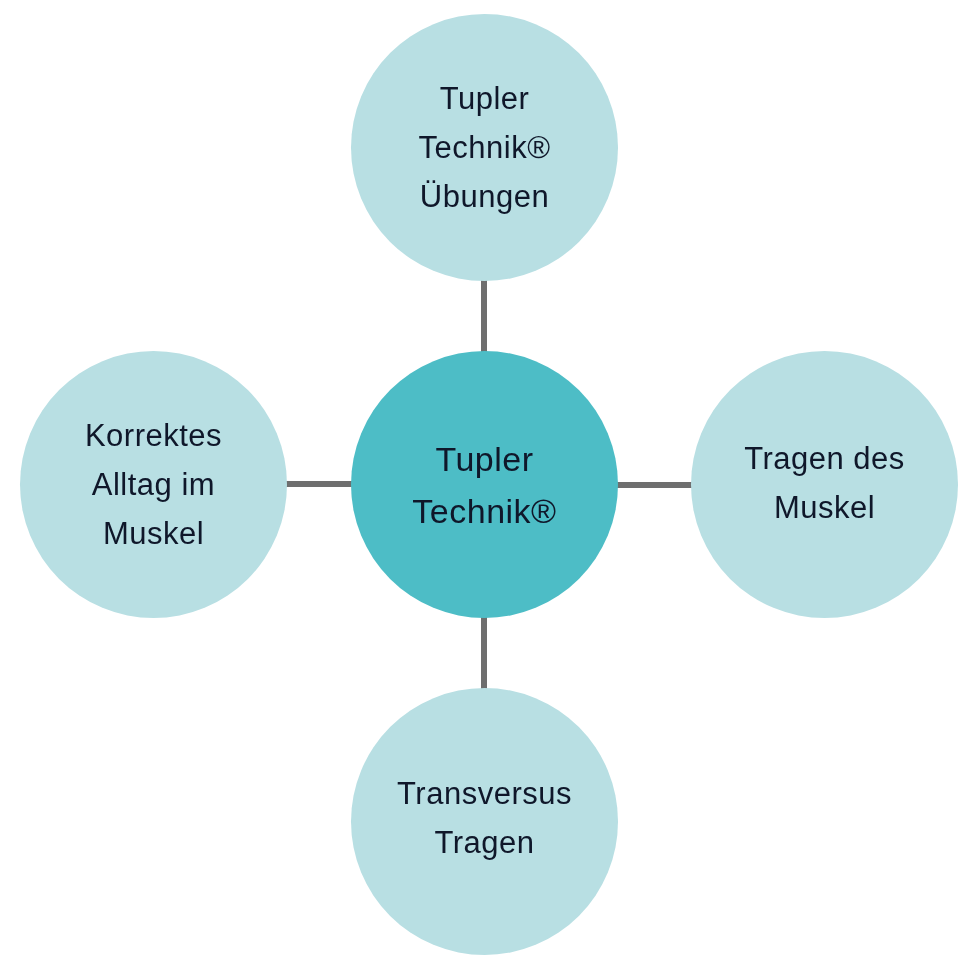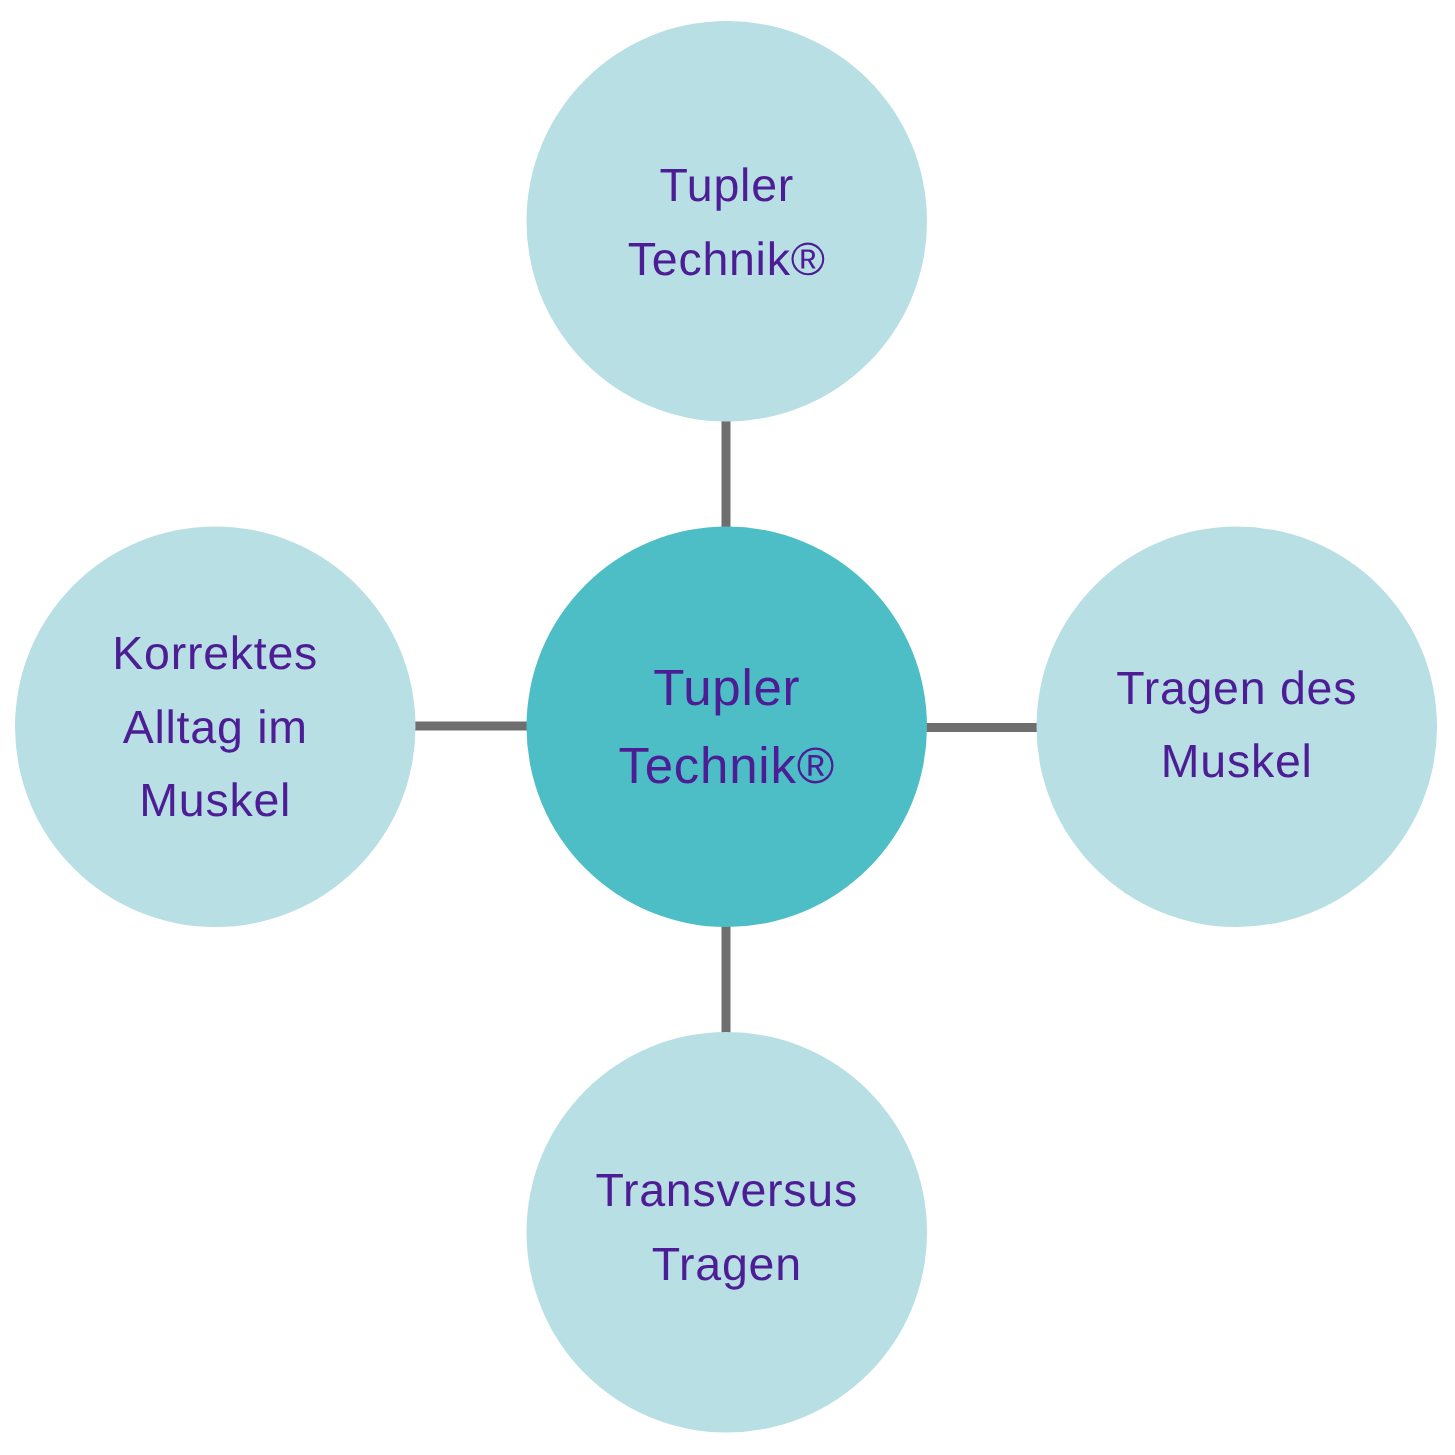--- a/index.html
+++ b/index.html
@@ -22,21 +22,21 @@
     .conn-h { height: 6px; }
     .node {
       position: absolute;
       width: 267px;
       height: 267px;
       border-radius: 50%;
       display: flex;
       align-items: center;
       justify-content: center;
       text-align: center;
-      color: #4c1d95;
+      color: #0f172a;
       font-family: "Liberation Sans", sans-serif;
       font-size: 31px;
       line-height: 49px;
       letter-spacing: 0.5px;
       box-sizing: border-box;
       padding: 0 14px;
     }
     .node.satellite { background: #b8dfe3; }
     .node.hub { background: #4dbdc6; font-size: 34px; line-height: 52px; }
     .node .label {
@@ -53,24 +53,25 @@
 
   <div class="connector conn-v" style="left:481px; top:278px; height:76px;"></div>
   <div class="connector conn-v" style="left:481px; top:615px; height:76px;"></div>
   <div class="connector conn-h" style="left:274px; top:481px; width:80px;"></div>
   <div class="connector conn-h" style="left:615px; top:482px; width:79px;"></div>
 
   <div class="node satellite" style="left:351px; top:14px;">
     <div class="label">
       <span class="line">Tupler</span>
       <span class="line">Technik®</span>
+      <span class="line">Übungen</span>
     </div>
   </div>
 
-  <div class="node satellite" style="left:10px; top:351px;">
+  <div class="node satellite" style="left:20px; top:351px;">
     <div class="label">
       <span class="line">Korrektes</span>
       <span class="line">Alltag im</span>
       <span class="line">Muskel</span>
     </div>
   </div>
 
   <div class="node hub" style="left:351px; top:351px;">
     <div class="label">
       <span class="line">Tupler</span>

